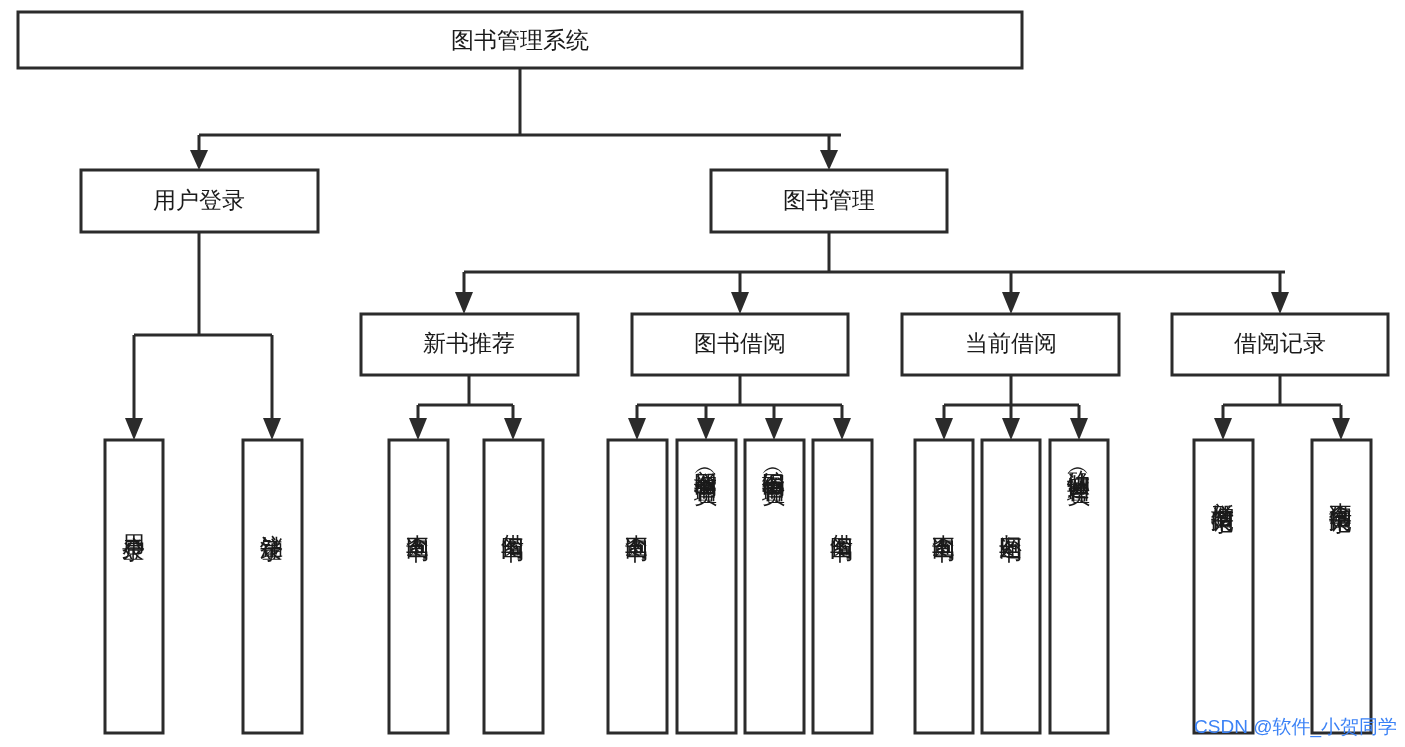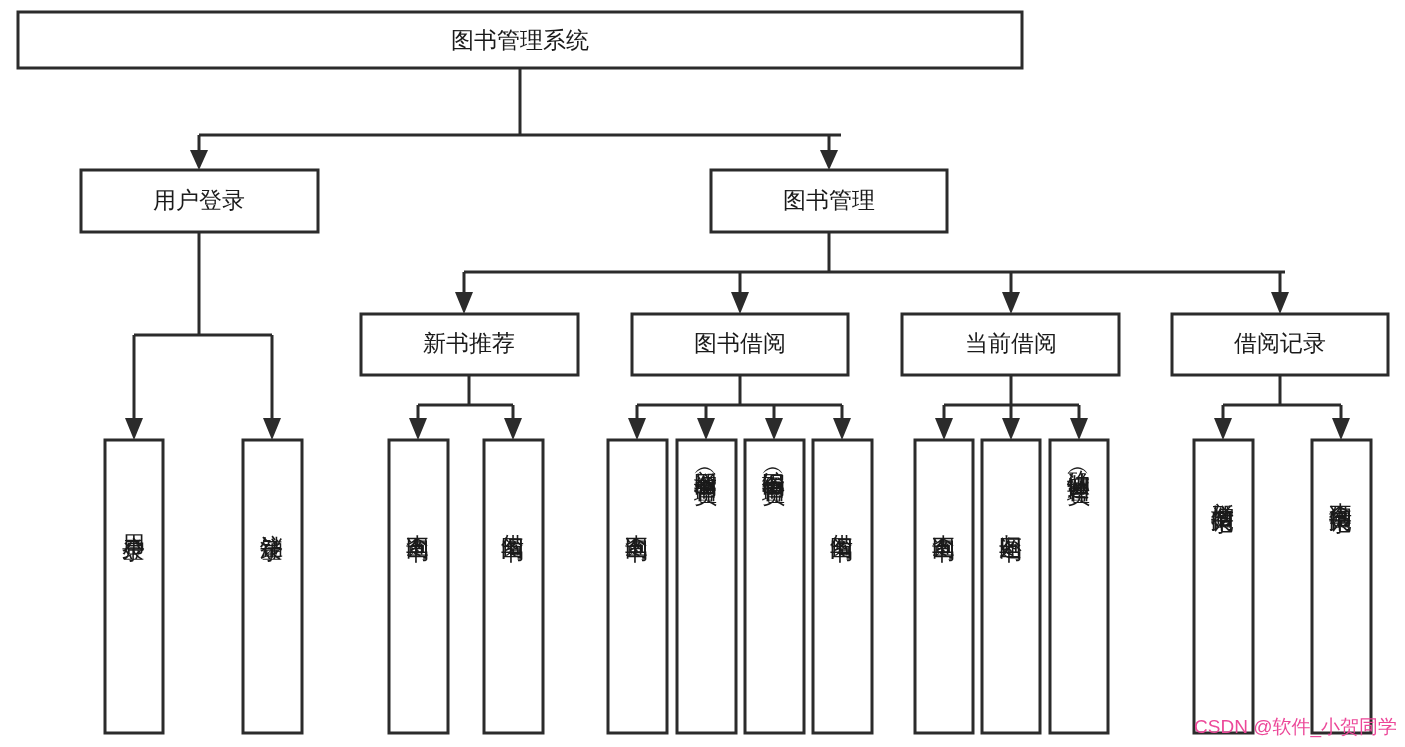--- a/index.html
+++ b/index.html
@@ -49,21 +49,21 @@
   .arrow-head {
     fill: #2b2b2b;
     stroke: none;
   }
   .watermark {
     position: absolute;
     right: 8px;
     bottom: 7px;
     font-family: "Liberation Sans", "DejaVu Sans", sans-serif;
     font-size: 19px;
-    color: #ec4899;
+    color: #3b82f6;
     white-space: nowrap;
     pointer-events: none;
     user-select: none;
   }
 </style>
 </head>
 <body>
 
 <svg id="diagram" viewBox="0 0 1405 747" xmlns="http://www.w3.org/2000/svg">
 

